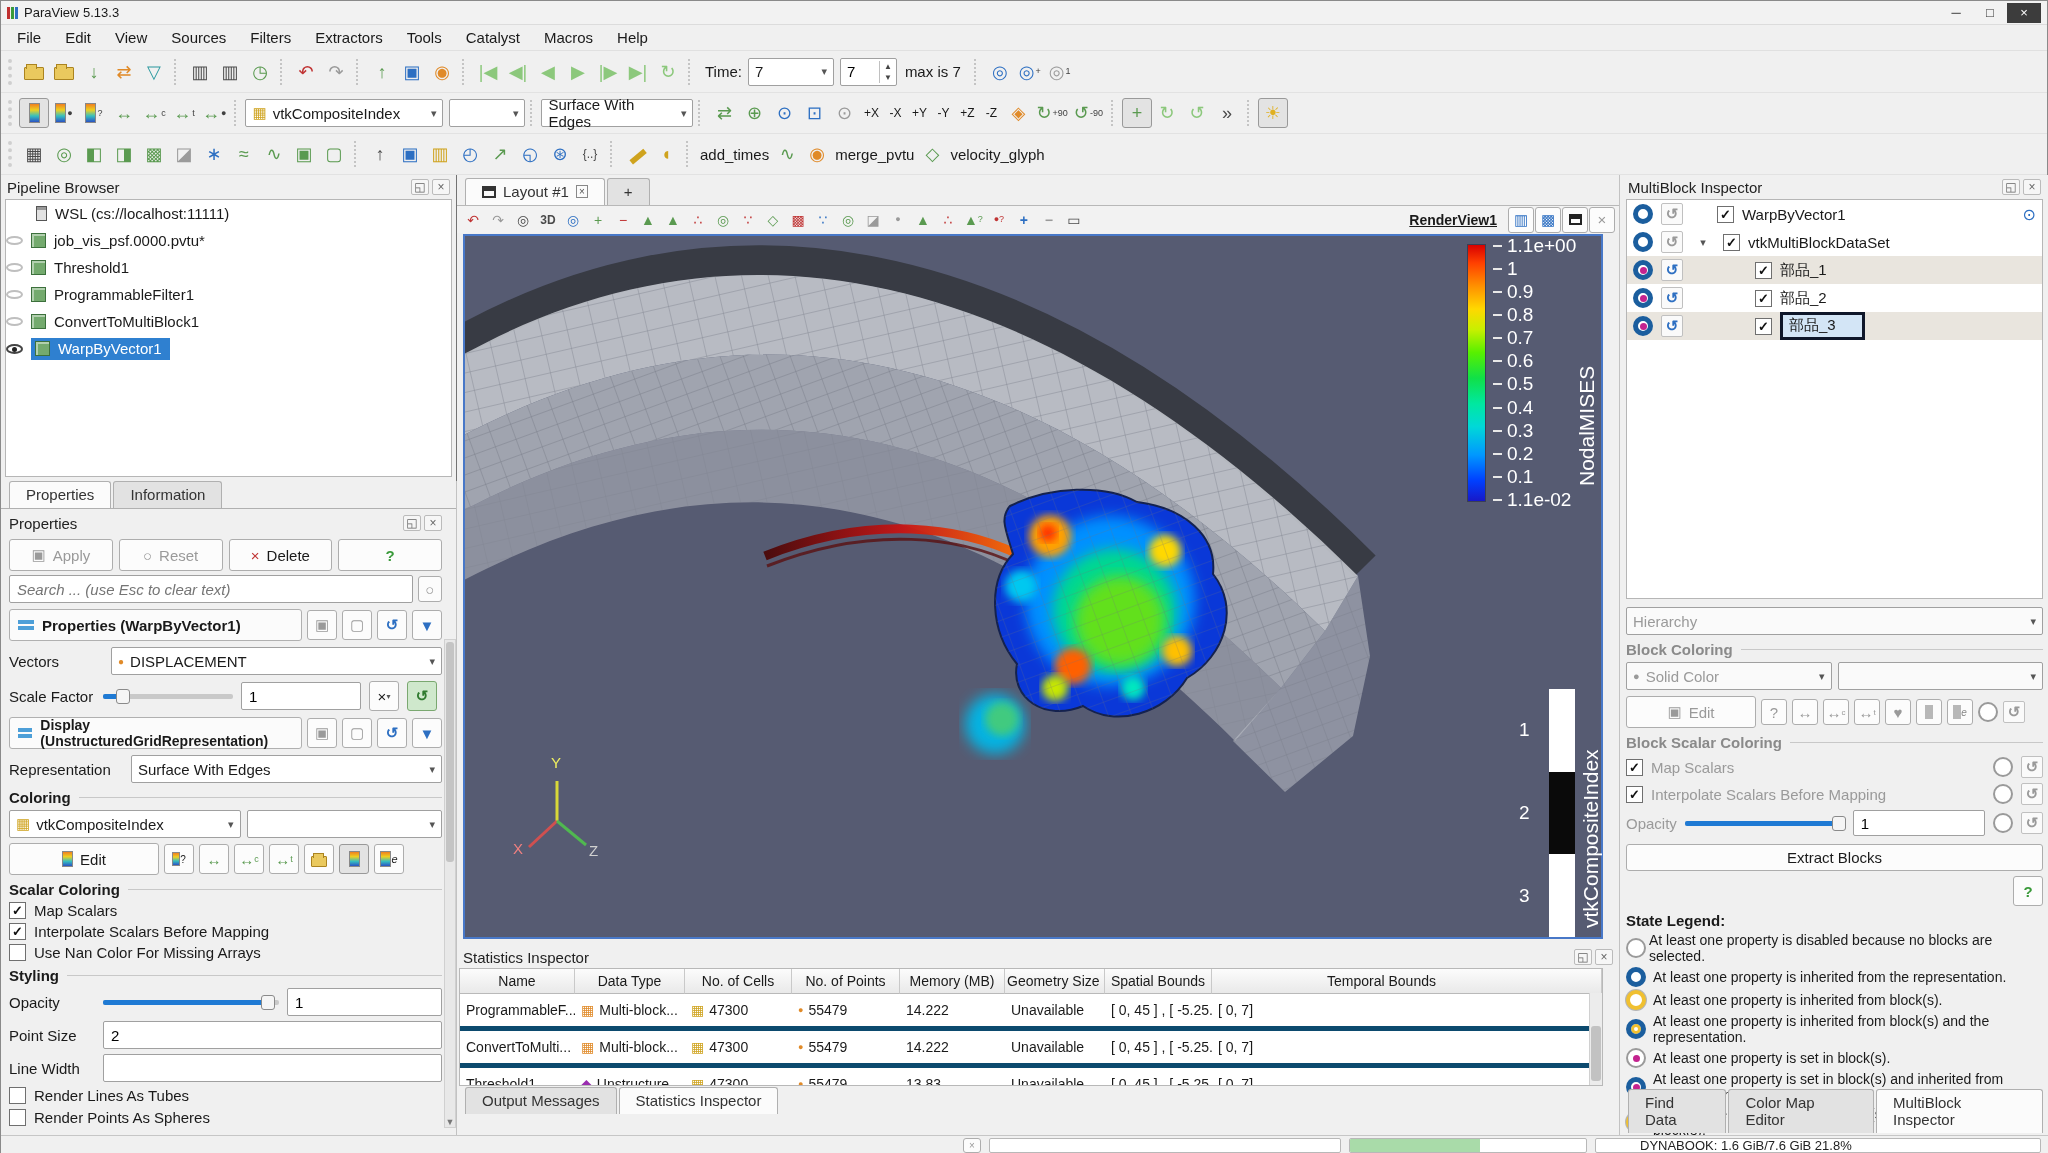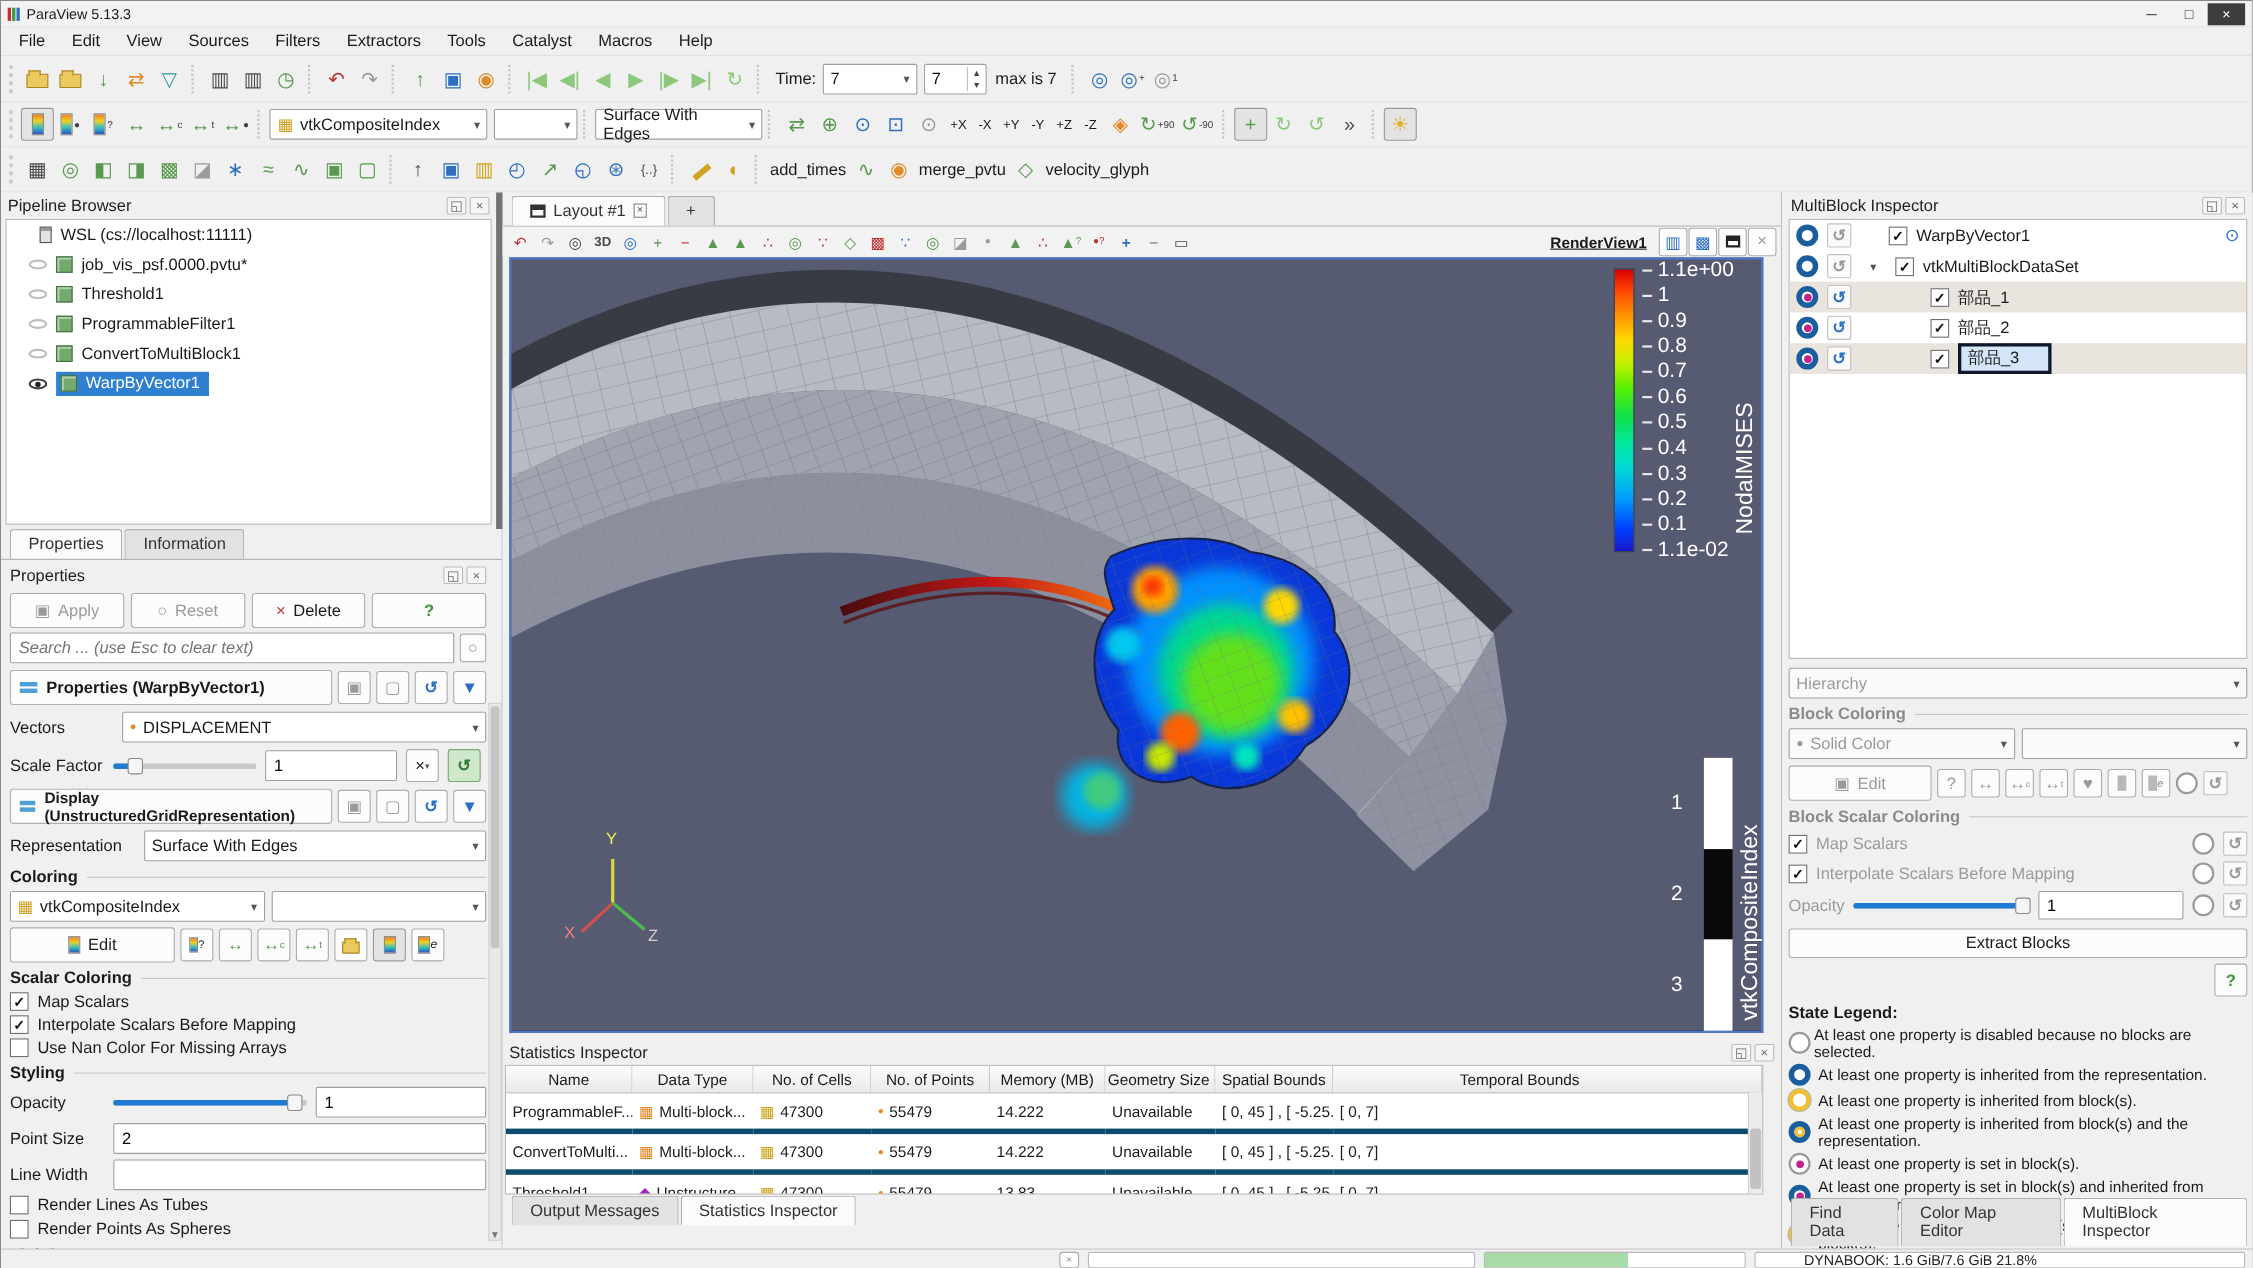--- a/index.html
+++ b/index.html
@@ -45,21 +45,21 @@
 .server-ic{width:11px;height:15px;background:#e2e2e2;border:1px solid #555;box-shadow:inset 0 3px 0 #999}
 .eye{width:17px;height:10px;border:2px solid #444;border-radius:50%;position:relative;flex:none}
 .eye::after{content:"";position:absolute;left:4px;top:1px;width:5px;height:5px;border-radius:50%;background:#222}
 .eye.closed{border-color:#bfbfbf;height:9px}
 .eye.closed::after{display:none}
 
 .panel{position:absolute;background:#f0f0f0}
 .dockhead{height:24px;display:flex;align-items:center;padding:0 6px;font-size:15px;color:#222}
 .dockbtn{width:18px;height:16px;display:inline-flex;align-items:center;justify-content:center;font-size:12px;color:#666;border:1px solid #bbb;border-radius:2px;margin-left:3px;background:#f6f6f6}
 .tree{background:#fff;border:1px solid #b6b6b6}
-.trow{height:27px;display:flex;align-items:center;gap:8px;padding-left:20px;font-size:15px}
+.trow{height:27px;display:flex;align-items:center;gap:8px;padding-left:0;font-size:15px}
 .trow .sel{background:#2f80d0;color:#fff;padding:2px 8px 3px 4px;display:flex;align-items:center;gap:8px}
 .tabs{display:flex;align-items:flex-end;gap:2px;padding-left:8px}
 .tab{border:1px solid #b0b0b0;border-bottom:none;border-radius:3px 3px 0 0;padding:4px 16px 5px;background:#e2e2e2;font-size:15px;color:#333}
 .tab.active{background:#fbfbfb}
 .btn{height:32px;border:1px solid #adadad;border-radius:3px;background:#fcfcfc;display:inline-flex;align-items:center;justify-content:center;gap:7px;font-size:15px;padding:0 10px}
 .btn.dis{color:#9a9a9a}
 .secthead{height:32px;border:1px solid #b0b0b0;border-radius:3px;background:#fbfbfb;display:flex;align-items:center;gap:8px;padding:0 8px;font-weight:bold;font-size:15px}
 .eqic{width:16px;height:10px;border-top:4px solid #4d9fd8;border-bottom:4px solid #4d9fd8}
 .mini{width:30px;height:30px;border:1px solid #adadad;border-radius:3px;background:#fcfcfc;display:inline-flex;align-items:center;justify-content:center;font-size:15px}
 .mini.sm{width:26px;height:26px}
@@ -411,21 +411,21 @@
         <span class="lbl">merge_pvtu</span>
       </span>
     <span class="tb c-green">
         <span>◇</span>
       </span>
     <span class="tb">
         <span class="lbl">velocity_glyph</span>
       </span>
   </div>
 
-  <div class="panel" style="left:0;top:174px;width:456px;height:306px;border-right:6px solid #737373">
+  <div class="panel" style="left:0;top:174px;width:456px;height:306px;border-right:1px solid #737373">
     <div class="dockhead">
       <span>Pipeline Browser</span>
       <span class="grow"></span>
       <span class="dockbtn">
           <span>◱</span>
         </span>
       <span class="dockbtn">
           <span>×</span>
         </span>
     </div>

